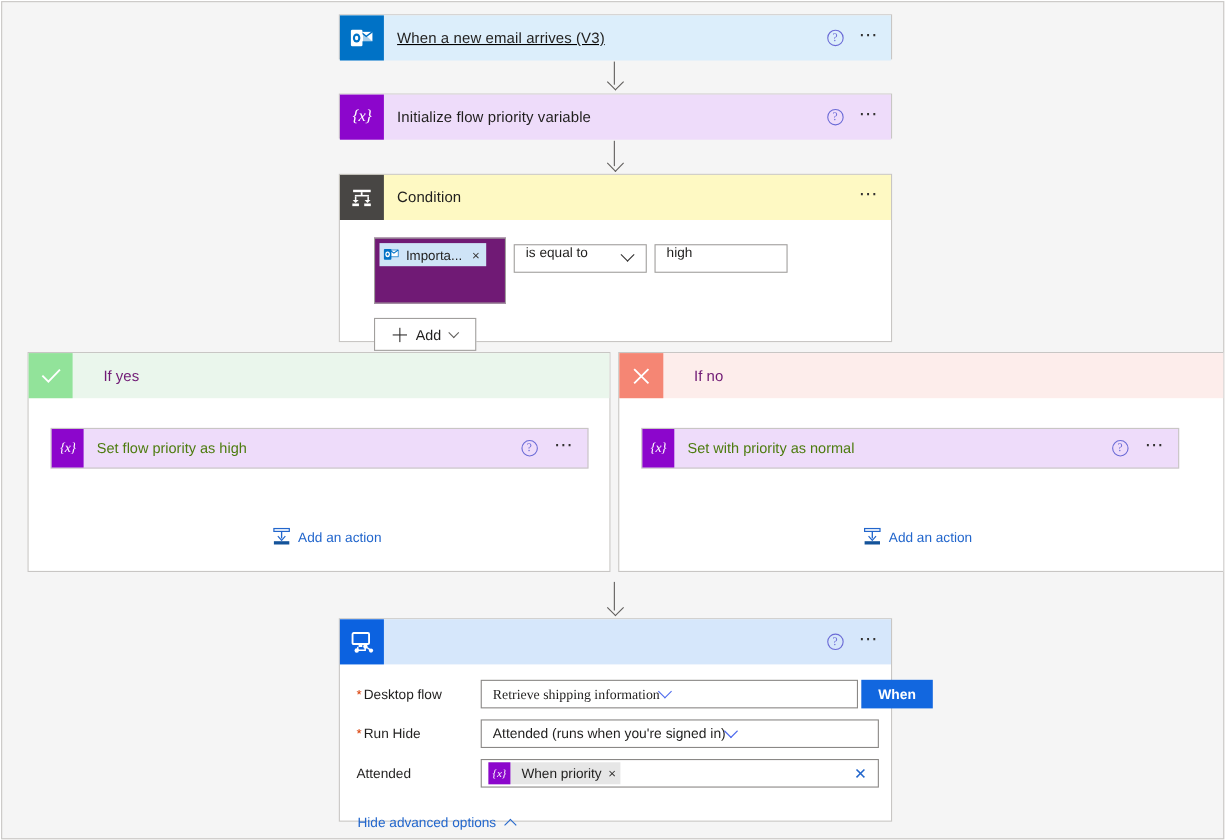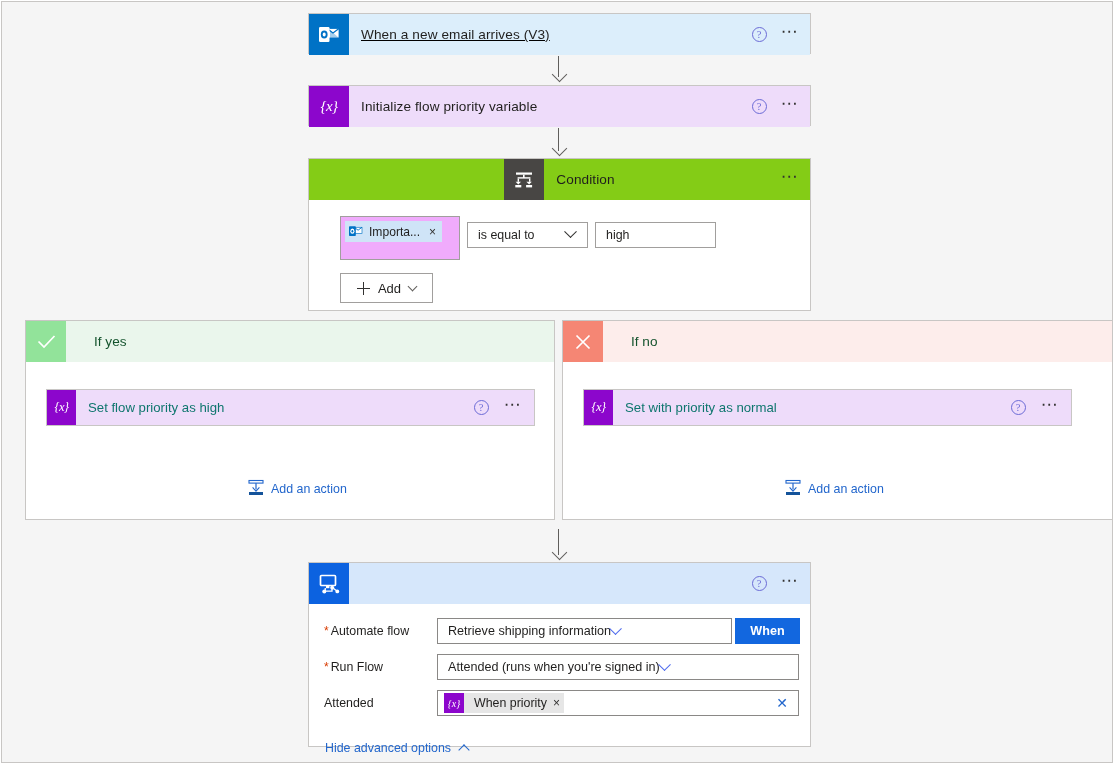--- a/index.html
+++ b/index.html
@@ -71,21 +71,21 @@
     font-size: 17px;
     letter-spacing: 2.3px;
     line-height: 8px;
     padding-right: 2px;
     height: 14px;
   }
 
   
   .head-outlook { background: #dceefb; text-decoration: underline; }
   .head-variable { background: #eedcfa; }
-  .head-condition { background: #84cc16; justify-content: center; }
+  .head-condition { background: #fef9c3; }
   .head-desktop { background: #d6e7fb; }
 
   .icon-outlook { background: #0072c6; }
   .icon-variable { background: #8c06cc; }
   .icon-condition { background: #484644; }
   .icon-desktop { background: #0c62e0; }
 
   
   .arrow {
     position: absolute;
@@ -103,23 +103,23 @@
     width: 11px; height: 11px;
     border-right: 1.4px solid #605e5c;
     border-bottom: 1.4px solid #605e5c;
     transform: rotate(45deg);
   }
 
   
   .cond-body { padding: 16px 0 0 31px; }
   .cond-row { display: flex; align-items: flex-start; }
   .token-box {
-    width: 120px; height: 44px;
+    width: 120px; height: 60px;
     border: 1px solid #a19f9d;
-    background: #f0abfc;
+    background: #701a75;
     padding: 4px 3px 0 4px;
   }
   .chip {
     display: inline-flex;
     align-items: center;
     height: 21px;
     background: #cfe4f7;
     padding: 0 2px 0 0;
     max-width: 112px;
   }
@@ -139,21 +139,21 @@
     font-size: 12px;
     color: #323130;
     margin: 0 4px 0 9px;
     line-height: 1;
   }
   .sel {
     height: 26px;
     border: 1px solid #a19f9d;
     background: #fff;
     display: flex;
-    align-items: center;
+    align-items: flex-start;
     position: relative;
     font-size: 12.4px;
     color: #201f1e;
     padding: 0 10px;
   }
   .chev {
     width: 9px; height: 9px;
     border-right: 1.4px solid #4f6bed;
     border-bottom: 1.4px solid #4f6bed;
     transform: rotate(45deg) translate(-2px,-2px);
@@ -204,40 +204,40 @@
   .branch-head.no  { background: #fdedeb; }
   .branch-badge {
     width: 40px; height: 41px;
     flex: 0 0 40px;
     display: flex; align-items: center; justify-content: center;
   }
   .badge-yes { background: #92e39a; }
   .badge-no  { background: #f58674; }
   .branch-title {
     font-size: 13.6px;
-    color: #14532d;
+    color: #701a75;
     padding-left: 28px;
   }
   .sub-action {
     position: absolute;
     height: 37px;
     display: flex;
     align-items: center;
     background: #eedcfa;
     border: 1px solid #c8c6c4;
   }
   .sub-icon {
     width: 29px; height: 35px;
     flex: 0 0 29px;
     background: #8c06cc;
     display: flex; align-items: center; justify-content: center;
   }
   .sub-title {
     font-size: 13.2px;
-    color: #0f766e;
+    color: #4d7c0f;
     padding-left: 12px;
     white-space: nowrap;
   }
   .sub-actions {
     position: absolute;
     right: 9px; top: 0; height: 35px;
     display: flex; align-items: center; gap: 15px;
   }
   .add-action-link {
     position: absolute;
@@ -533,36 +533,36 @@
         <div class="ellipsis">⋯</div>
       </div>
     </div>
 
     <div class="form">
 
       
       <div class="frow">
         <div class="flabel">
           <span class="req">*</span>
-          <span>Automate flow</span>
+          <span>Desktop flow</span>
         </div>
         <div class="fctl">
-          <div class="fld" style="width:295px;">
+          <div class="fld" style="width:343px;font-family:Liberation Serif, serif;">
             <span>Retrieve shipping information</span>
             <span class="chev"></span>
           </div>
           <div class="edit-btn">When</div>
         </div>
       </div>
 
       
       <div class="frow">
         <div class="flabel">
           <span class="req">*</span>
-          <span>Run Flow</span>
+          <span>Run Hide</span>
         </div>
         <div class="fld" style="width:362px;">
           <span>Attended (runs when you're signed in)</span>
           <span class="chev"></span>
         </div>
       </div>
 
       
       <div class="frow">
         <div class="flabel">

